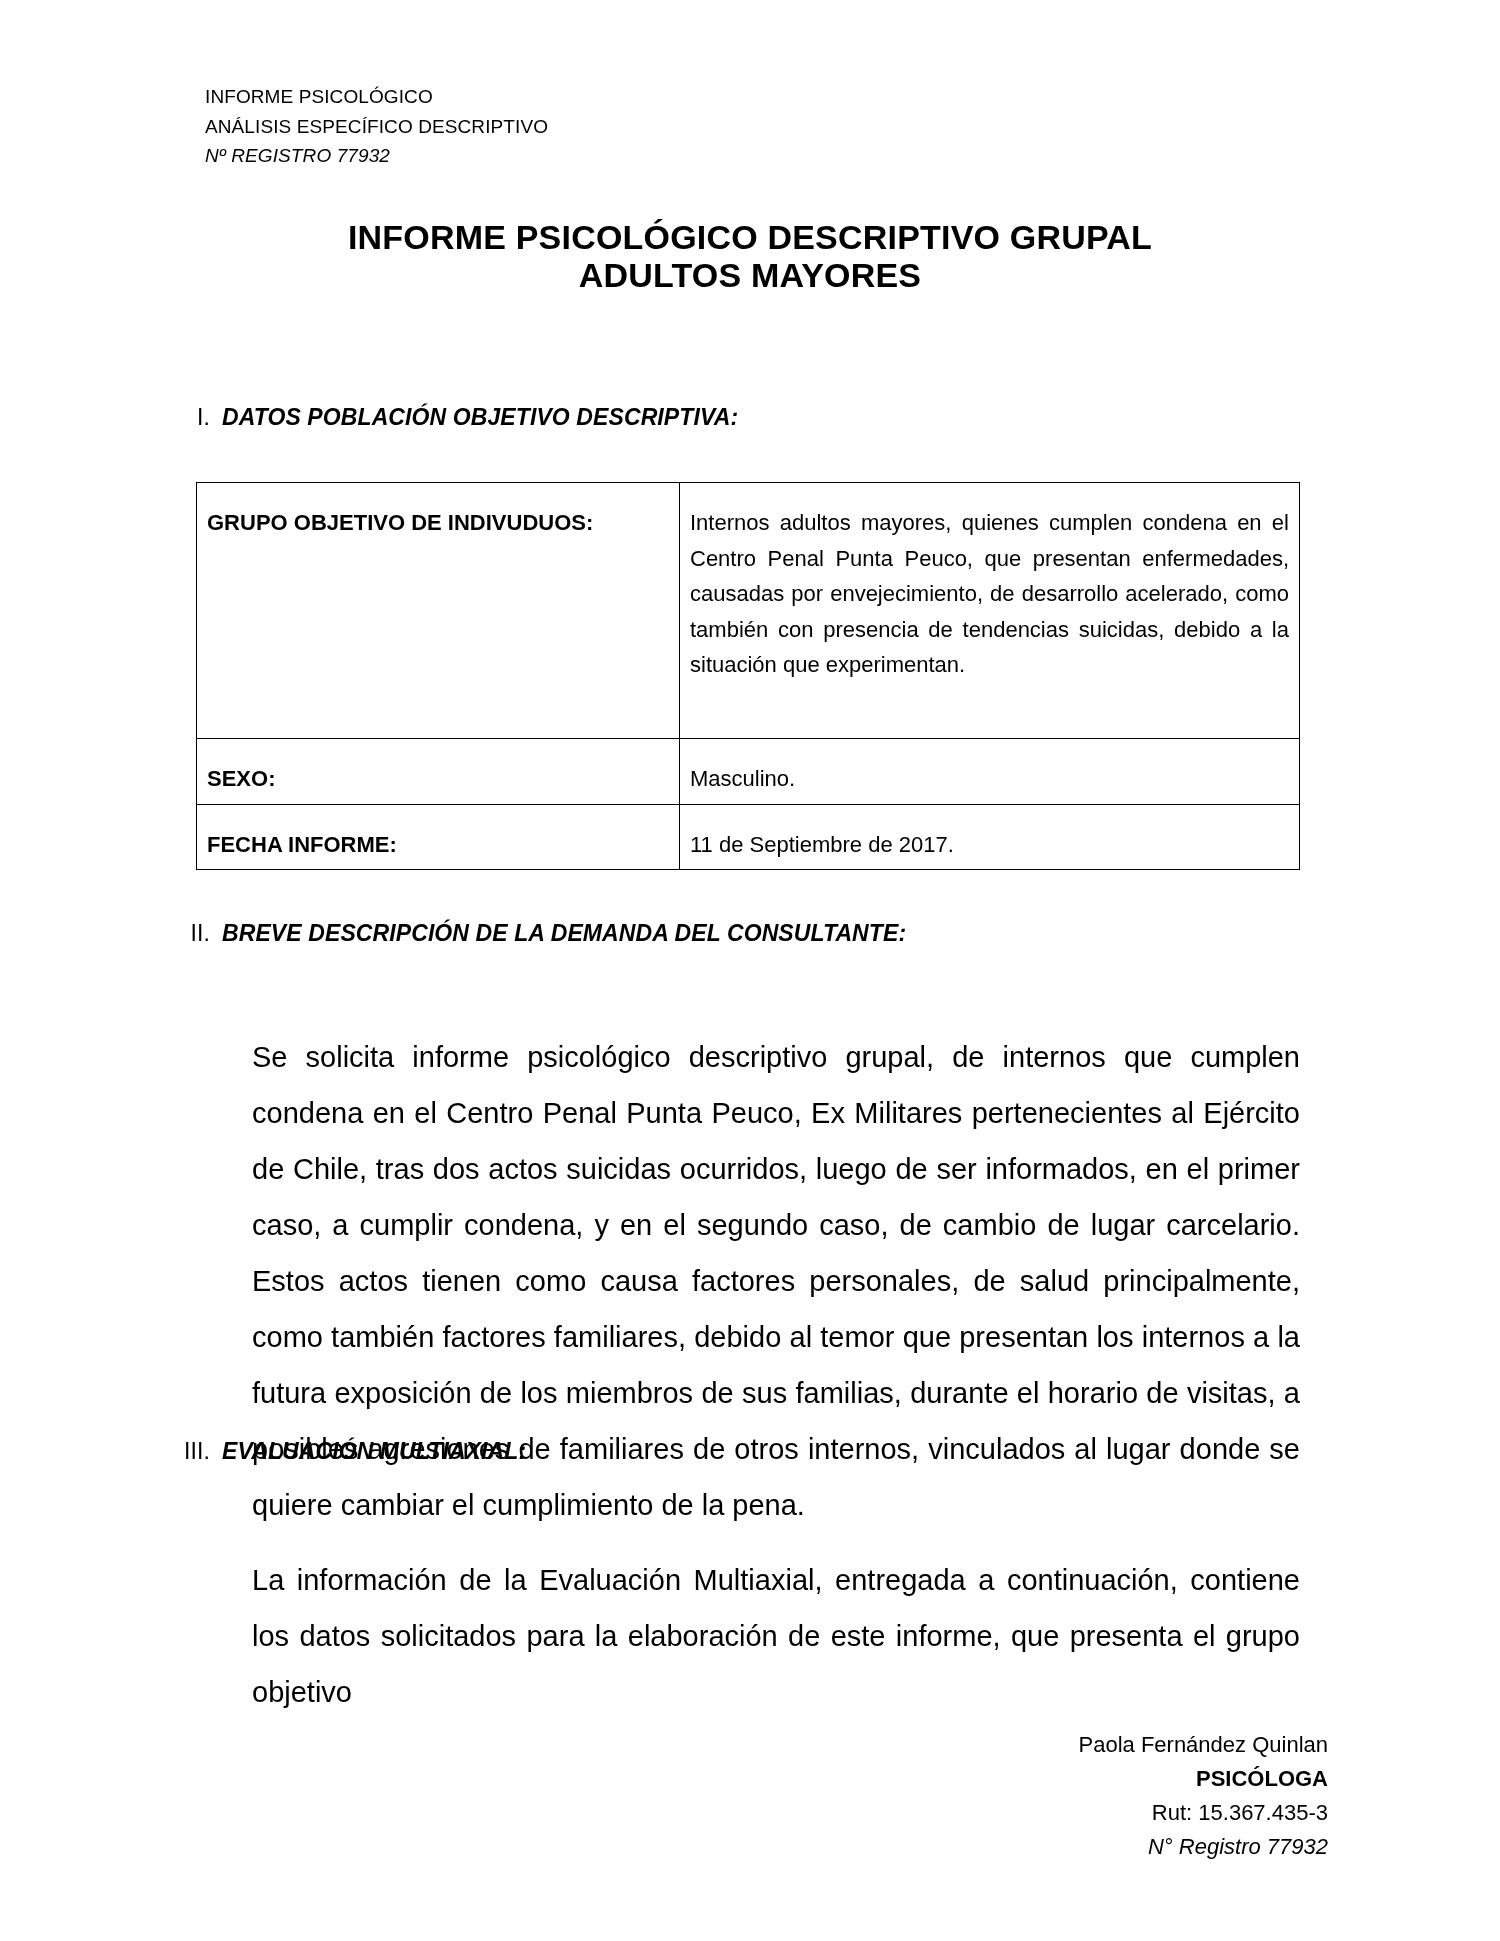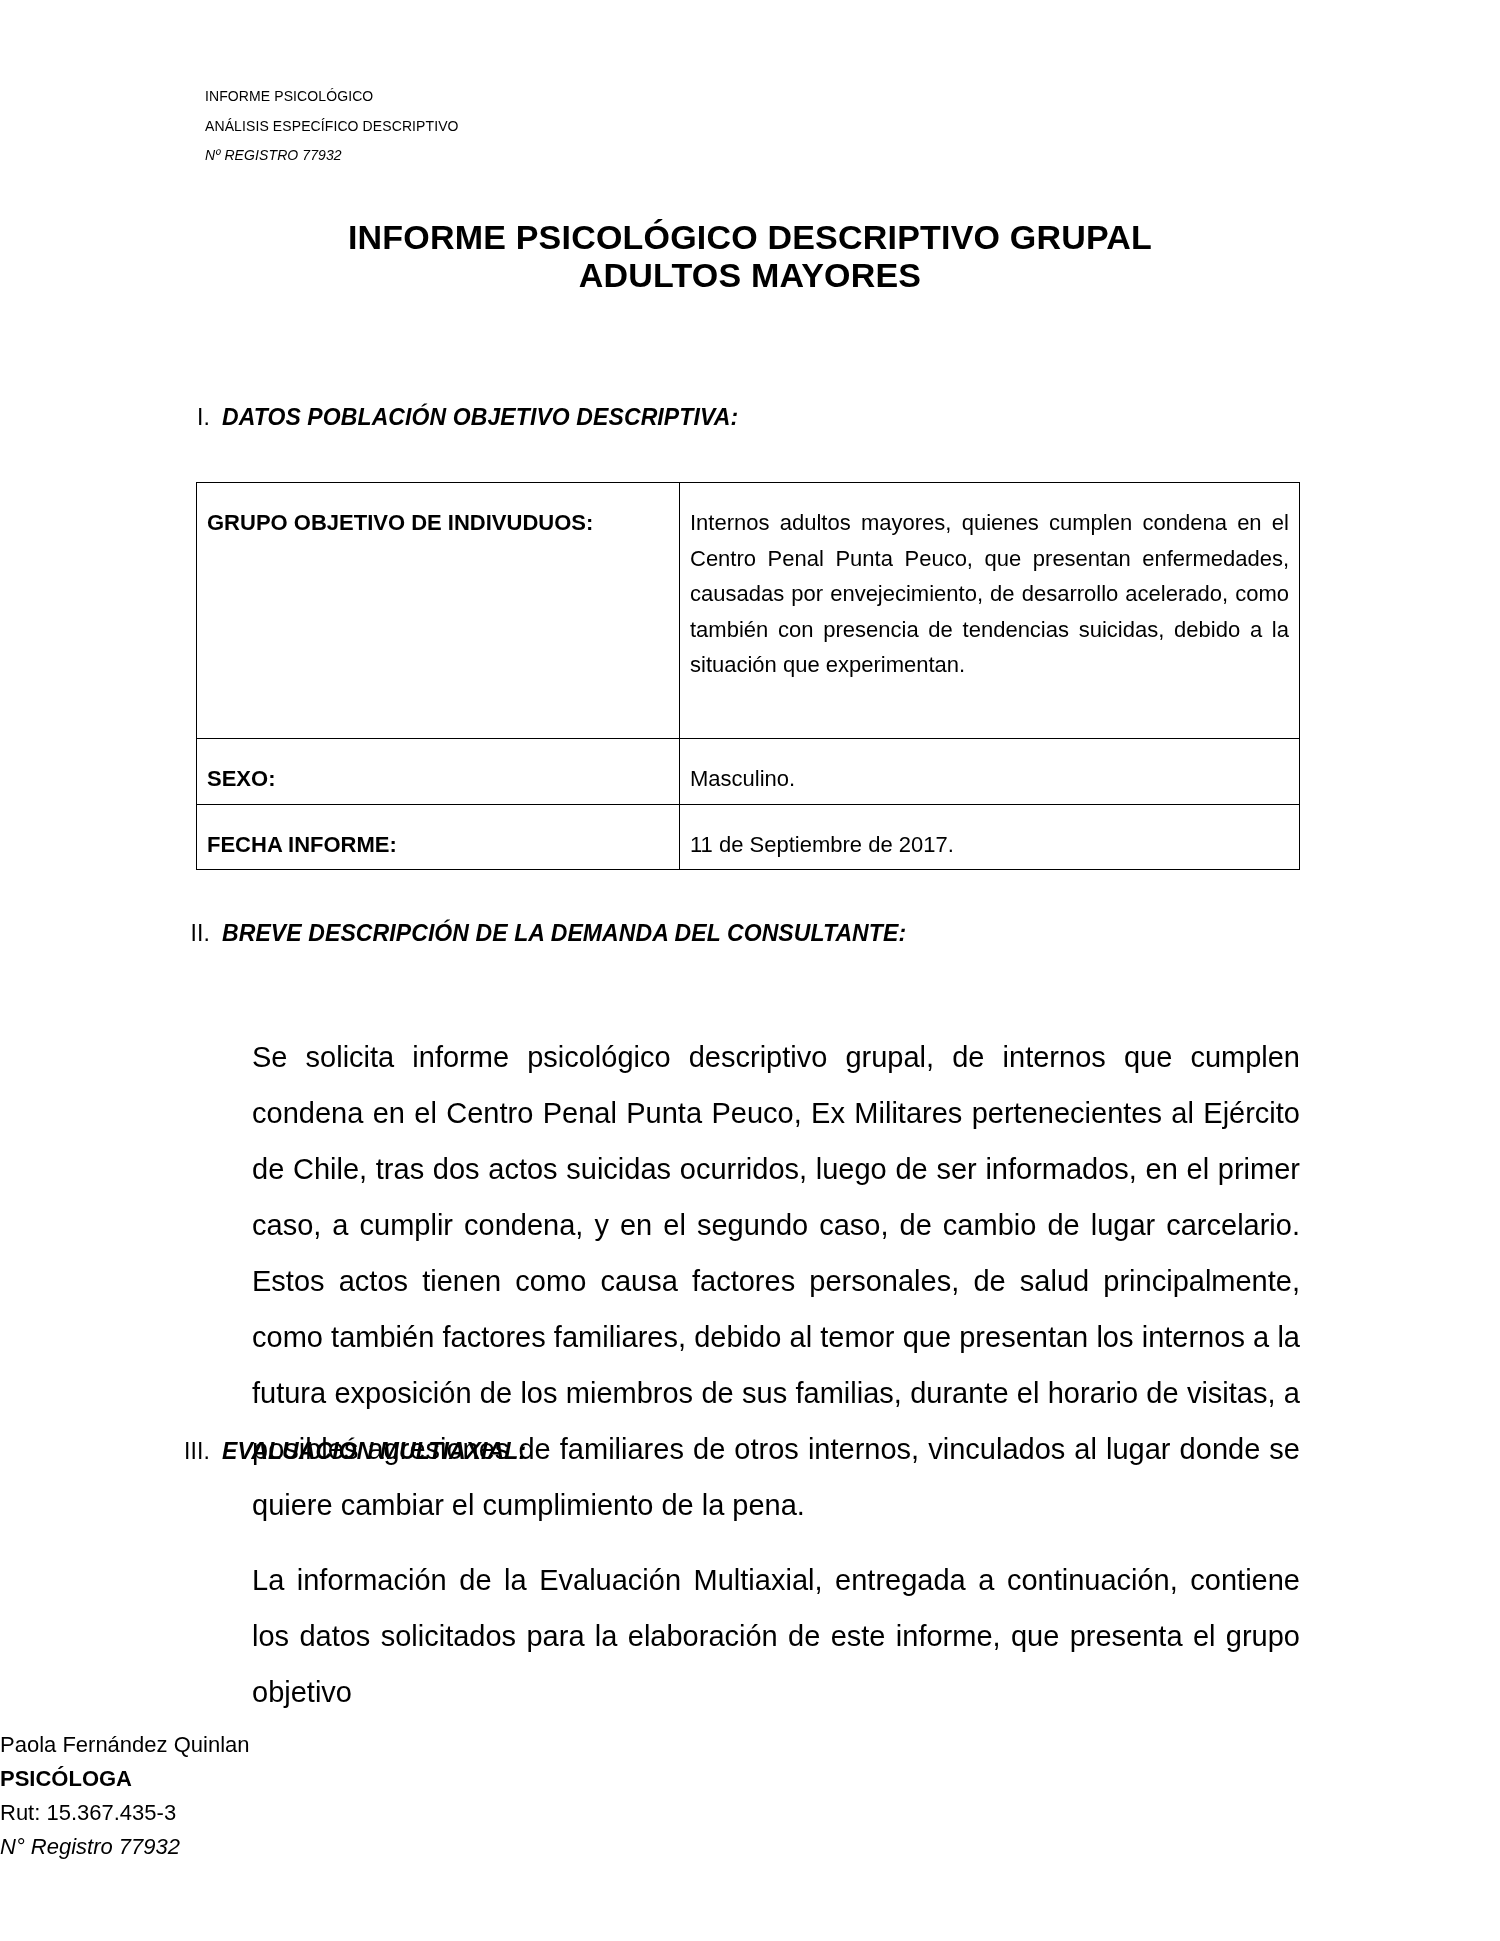--- a/index.html
+++ b/index.html
@@ -21,21 +21,21 @@
     height: 1941px;
     box-sizing: border-box;
     padding: 0;
   }
 
   
   .doc-header {
     position: absolute;
     left: 205px;
     top: 82px;
-    font-size: 14px;
+    font-size: 19px;
     line-height: 29.5px;
     letter-spacing: 0.1px;
   }
   .doc-header .hdr-line { display: block; white-space: pre; }
   .doc-header .hdr-reg { font-style: italic; }
 
   
   .doc-title {
     position: absolute;
     left: 0;
@@ -111,21 +111,21 @@
   }
   #para-2 { top: 1000px; }
   #para-3 { top: 1523px; }
 
   
   .signature-block {
     position: absolute;
     left: 0;
     top: 1728px;
     width: 1328px;
-    text-align: left;
+    text-align: right;
     font-size: 22px;
     line-height: 34px;
   }
   .signature-block .sig-line { display: block; }
   .signature-block .sig-role { font-weight: bold; }
   .signature-block .sig-registry { font-style: italic; }
 </style>
 </head>
 <body>
 

